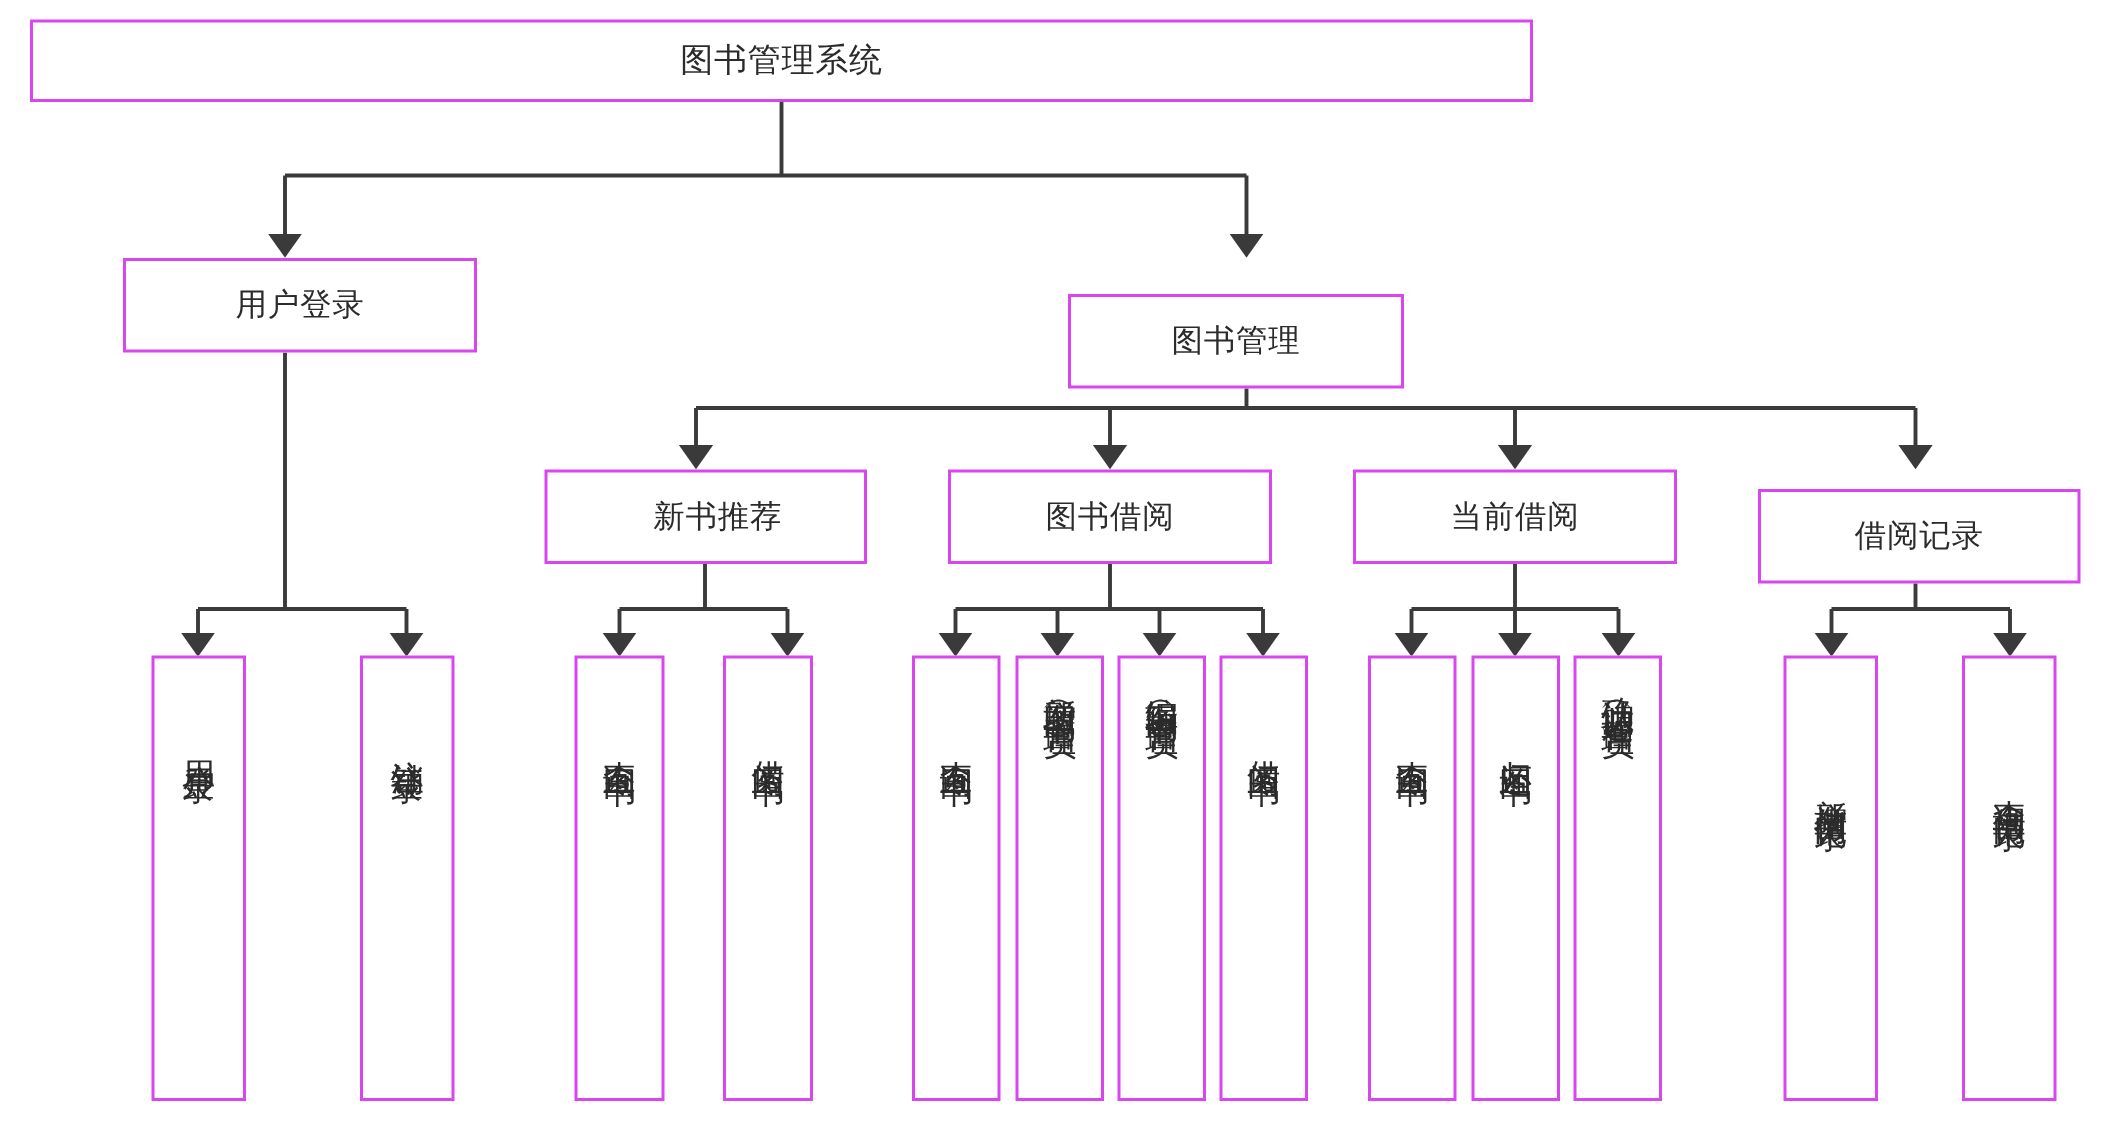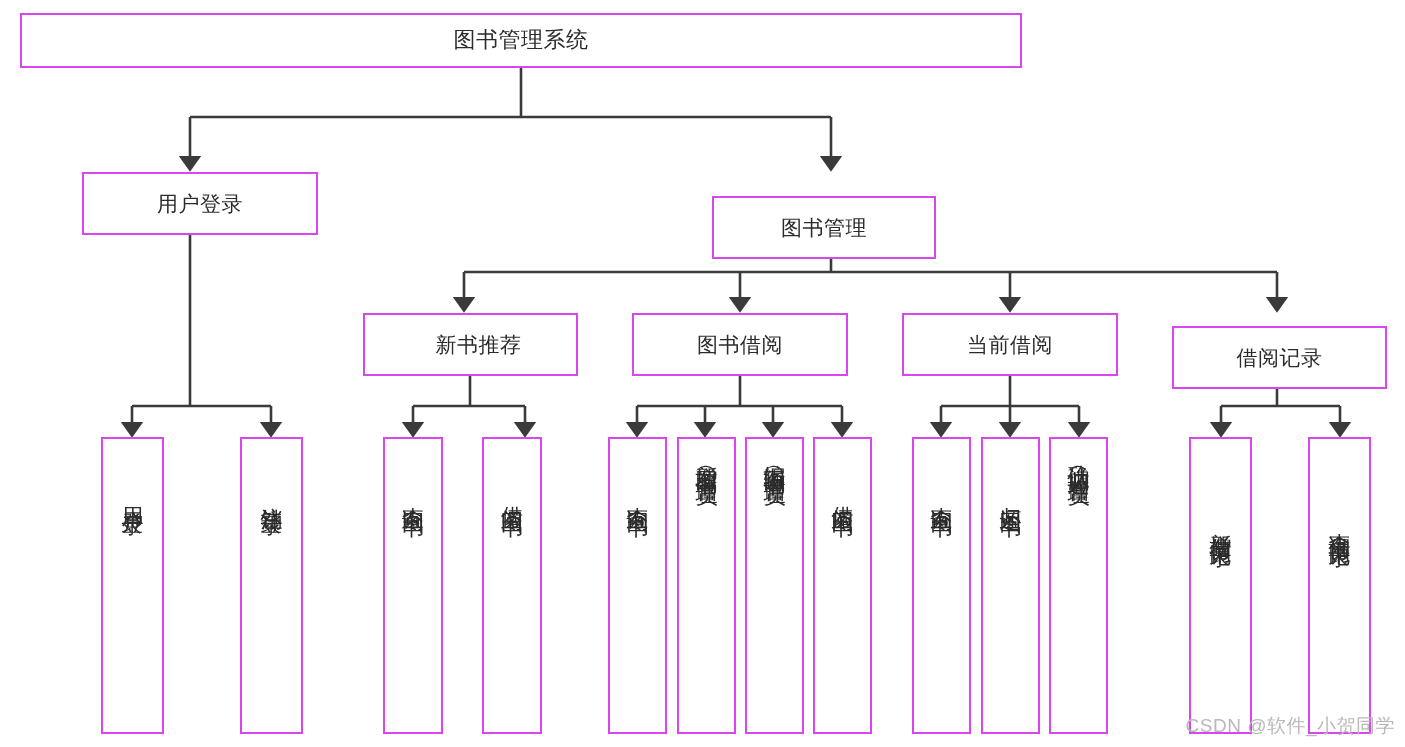--- a/index.html
+++ b/index.html
@@ -189,15 +189,14 @@
     <span class="label">确认归还（管理员）</span>
   </div>
 
   <div class="node vert mid2" style="left:1189px; top:437px; width:63px; height:297px;">
     <span class="label">新增借阅记录</span>
   </div>
   <div class="node vert mid2" style="left:1308px; top:437px; width:63px; height:297px;">
     <span class="label">查询借阅记录</span>
   </div>
 
-  <div class="watermark">CSDN @软件_小贺同学</div>
 
 </div>
 
 </body></html>

